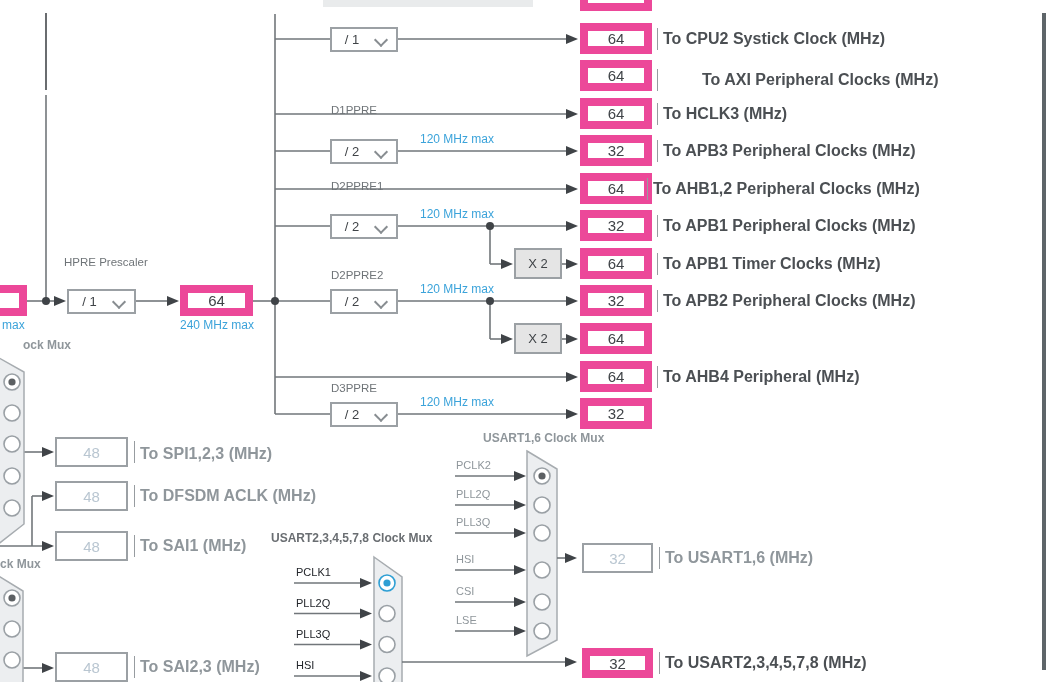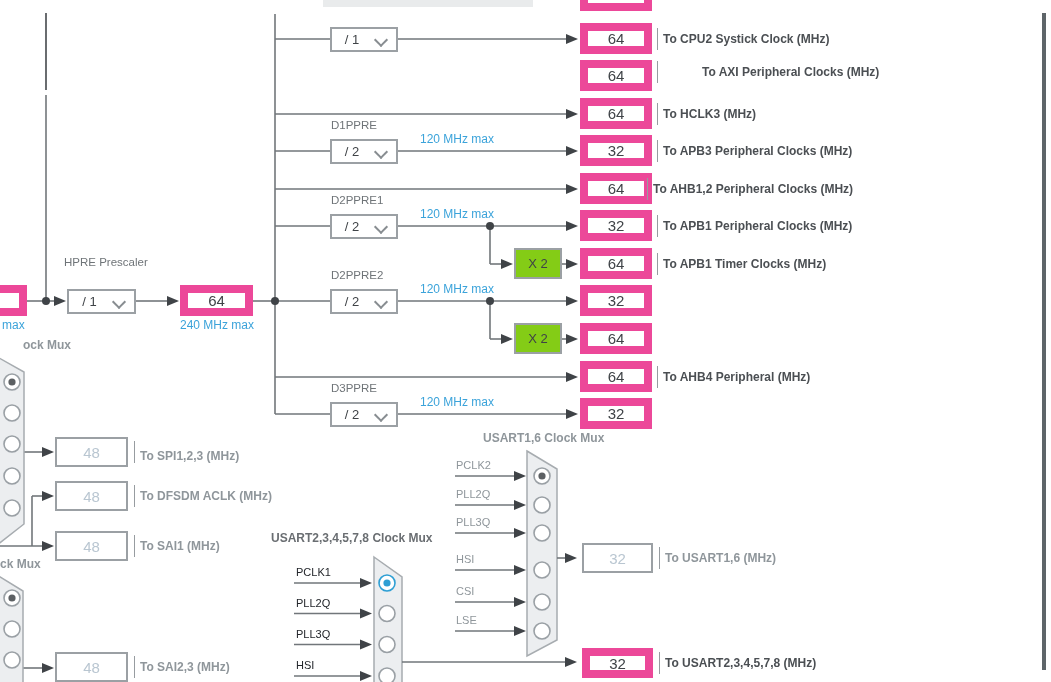--- a/index.html
+++ b/index.html
@@ -5,38 +5,38 @@
   html,body{margin:0;padding:0;background:#fff;}
   #canvas{position:relative;width:1051px;height:682px;overflow:hidden;background:#fff;
           font-family:"Liberation Sans", sans-serif;}
   #wires{position:absolute;left:0;top:0;z-index:1;}
   .abs{position:absolute;box-sizing:border-box;z-index:2;}
   .freq-box{background:#fff;display:flex;align-items:center;justify-content:center;}
   .freq-box.active{border:8px solid #ec4899;}
   .freq-box.inactive{border:2px solid #9BA0A4;}
   .freq-value{font-size:15px;color:#3F4347;}
   .freq-value.disabled{color:#B9C6D1;}
-  .out-label{font-weight:bold;font-size:12px;border-left:1px solid #979CA0;padding-left:5px;
+  .out-label{font-weight:bold;font-size:16px;border-left:1px solid #979CA0;padding-left:5px;
              height:22px;display:flex;align-items:center;white-space:nowrap;}
   .out-label.gray{color:#8F969B;}
   .out-label.dark{color:#4B4F53;}
   .dropdown{background:#fff;border:2px solid #9BA0A4;}
   .dd-value{position:absolute;left:0;right:24px;top:0;bottom:0;display:flex;align-items:center;
             justify-content:center;font-size:13px;color:#3F4347;}
   .chevron{position:absolute;right:10px;top:6px;width:8px;height:8px;border-right:2px solid #888D91;
            border-bottom:2px solid #888D91;transform:rotate(45deg);}
   .plabel{font-size:11.5px;color:#6F7478;white-space:nowrap;}
   .limit{font-size:12px;color:#3BA3DA;white-space:nowrap;}
   .mux-title{font-size:12px;font-weight:bold;white-space:nowrap;}
   .mux-title.gray{color:#8F969B;}
   .mux-title.dark{color:#6A6E72;}
   .in-label{font-size:11px;white-space:nowrap;}
   .in-label.gray{color:#8F969B;}
   .in-label.dark{color:#23262B;}
-  .x2-box{border:2px solid #9BA0A4;background:#84cc16;display:flex;align-items:center;
+  .x2-box{border:2px solid #9BA0A4;background:#e5e5e5;display:flex;align-items:center;
           justify-content:center;font-size:13px;color:#3F4347;}
   .topbar{background:#E9EBEC;}
   .scrollbar{background:#5E6569;}
 </style>
 </head>
 <body>
 
 <div id="canvas">
   <svg id="wires" width="1051" height="682">
       <line x1="46" y1="13" x2="46" y2="90" stroke="#44484C" stroke-width="1.6"></line>
@@ -147,21 +147,21 @@
     <div class="abs freq-box active" style="left: 580px; top: -20px; width: 72px; height: 31px;"></div>
     <div class="abs freq-box active" style="left: 580px; top: 23px; width: 72px; height: 31px;">
       <span class="freq-value">64</span>
     </div>
     <div class="abs out-label dark" style="left: 657px; top: 28px;">
       <span>To CPU2 Systick Clock (MHz)</span>
     </div>
     <div class="abs freq-box active" style="left: 580px; top: 60px; width: 72px; height: 31px;">
       <span class="freq-value">64</span>
     </div>
-    <div class="abs out-label dark" style="left: 657px; top: 61px; padding-left: 44px;">
+    <div class="abs out-label dark" style="left: 657px; top: 69px; padding-left: 44px;">
       <span>To AXI Peripheral Clocks (MHz)</span>
     </div>
     <div class="abs freq-box active" style="left: 580px; top: 98px; width: 72px; height: 31px;">
       <span class="freq-value">64</span>
     </div>
     <div class="abs out-label dark" style="left: 657px; top: 103px;">
       <span>To HCLK3 (MHz)</span>
     </div>
     <div class="abs freq-box active" style="left: 580px; top: 135px; width: 72px; height: 31px;">
       <span class="freq-value">32</span>
@@ -183,43 +183,46 @@
     </div>
     <div class="abs freq-box active" style="left: 580px; top: 248px; width: 72px; height: 31px;">
       <span class="freq-value">64</span>
     </div>
     <div class="abs out-label dark" style="left: 657px; top: 253px;">
       <span>To APB1 Timer Clocks (MHz)</span>
     </div>
     <div class="abs freq-box active" style="left: 580px; top: 285px; width: 72px; height: 31px;">
       <span class="freq-value">32</span>
     </div>
+    <div class="abs out-label dark" style="left: 657px; top: 290px;">
+      <span>To APB2 Peripheral Clocks (MHz)</span>
+    </div>
     <div class="abs freq-box active" style="left: 580px; top: 323px; width: 72px; height: 31px;">
       <span class="freq-value">64</span>
     </div>
     <div class="abs freq-box active" style="left: 580px; top: 361px; width: 72px; height: 31px;">
       <span class="freq-value">64</span>
     </div>
     <div class="abs out-label dark" style="left: 657px; top: 366px;">
       <span>To AHB4 Peripheral (MHz)</span>
     </div>
     <div class="abs freq-box active" style="left: 580px; top: 398px; width: 72px; height: 31px;">
       <span class="freq-value">32</span>
     </div>
     <div class="abs dropdown" style="left: 330px; top: 27px; width: 68px; height: 25px;">
       <span class="dd-value">/ 1</span>
       <span class="chevron"></span>
     </div>
-    <div class="abs plabel" style="left: 331px; top: 119px;"><span>D1PPRE</span></div>
+    <div class="abs plabel" style="left: 331px; top: 104px;"><span>D1PPRE</span></div>
     <div class="abs limit" style="left: 420px; top: 132px;"><span>120 MHz max</span></div>
     <div class="abs dropdown" style="left: 330px; top: 139px; width: 68px; height: 25px;">
       <span class="dd-value">/ 2</span>
       <span class="chevron"></span>
     </div>
-    <div class="abs plabel" style="left: 331px; top: 194px;"><span>D2PPRE1</span></div>
+    <div class="abs plabel" style="left: 331px; top: 180px;"><span>D2PPRE1</span></div>
     <div class="abs limit" style="left: 420px; top: 207px;"><span>120 MHz max</span></div>
     <div class="abs dropdown" style="left: 330px; top: 214px; width: 68px; height: 25px;">
       <span class="dd-value">/ 2</span>
       <span class="chevron"></span>
     </div>
     <div class="abs plabel" style="left: 331px; top: 269px;"><span>D2PPRE2</span></div>
     <div class="abs limit" style="left: 420px; top: 282px;"><span>120 MHz max</span></div>
     <div class="abs dropdown" style="left: 330px; top: 289px; width: 68px; height: 25px;">
       <span class="dd-value">/ 2</span>
       <span class="chevron"></span>

